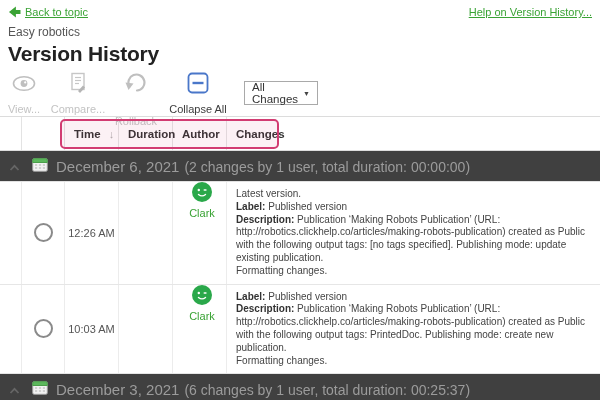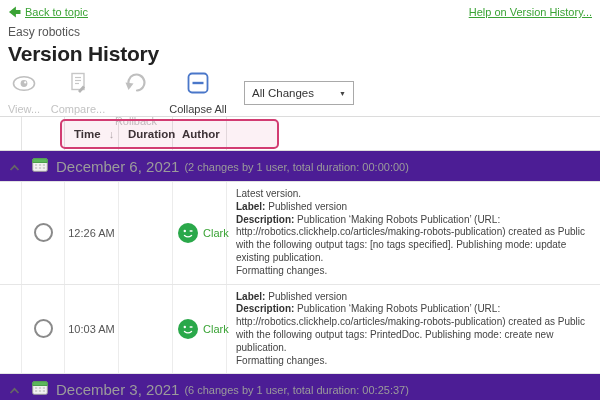--- a/index.html
+++ b/index.html
@@ -16,46 +16,46 @@
   
   .toolbar{display:flex;align-items:flex-start;padding:5px 0 0 4px;height:41px;}
   .tb-btn{display:flex;flex-direction:column;align-items:center;font-size:11px;cursor:pointer;margin-right:6px;}
   .tb-btn .ic{height:24px;display:flex;align-items:center;justify-content:center;}
   .tb-btn .lbl{margin-top:8px;white-space:nowrap;}
   .tb-btn.disabled .lbl{color:#c3c3c3;}
   .tb-btn.enabled .lbl{color:#3c3c3c;}
   .w-view{min-width:40px;}.w-compare{min-width:56px;text-align:center;}.w-rollback{min-width:48px;gap:12px;}
   .w-expand{min-width:58px;}.w-collapse{min-width:64px;}
   .dropdown{margin-left:8px;margin-top:10px;border:1px solid #a9a9a9;background:#fff;height:24px;
-    width:110px;display:flex;align-items:center;justify-content:space-between;padding:0 7px;box-sizing:border-box;
+    width:74px;display:flex;align-items:center;justify-content:space-between;padding:0 7px;box-sizing:border-box;
     font-size:11.5px;color:#333;cursor:pointer;}
   .dropdown .caret{font-size:7px;color:#444;}
   
   .vh-table{margin-top:4px;}
   .grid{display:grid;grid-template-columns:22px 43px 54px 54px 54px 1fr;}
   .header-row{position:relative;height:33px;border-top:1px solid #dcdcdc;border-bottom:1px solid #dcdcdc;}
   .header-row .hcell{display:flex;align-items:center;font-size:11.5px;font-weight:bold;color:#333;
     border-right:1px solid #e3e3e3;padding-left:9px;box-sizing:border-box;}
   .header-row .hcell.no-pad{padding-left:0;}
   .header-row .hcell.last{border-right:none;}
   .sort-arrow{color:#b0b0b0;font-weight:normal;font-size:11px;margin-left:8px;}
   .annotation{position:absolute;left:60px;top:2px;width:215px;height:26px;border:2px solid #d23c72;
     border-radius:5px;background:rgba(210,60,114,0.07);pointer-events:none;}
-  .group-row{height:30px;background:#4c1d95;border-bottom:1px solid #e2e2e2;display:flex;align-items:center;
+  .group-row{height:30px;background:#404040;border-bottom:1px solid #e2e2e2;display:flex;align-items:center;
     padding-left:9px;cursor:pointer;}
   .group-date{font-size:15px;color:#9b9b9b;margin-left:8px;white-space:nowrap;}
-  .group-summary{font-size:11px;color:#9b9b9b;margin-left:5px;padding-top:2px;white-space:nowrap;}
+  .group-summary{font-size:14px;color:#9b9b9b;margin-left:5px;padding-top:2px;white-space:nowrap;}
   .chevron{margin-top:1px;}
   .calendar{margin-left:12px;}
   .data-row{border-bottom:1px solid #e6e6e6;}
   .data-row .cell{border-right:1px solid #ececec;display:flex;align-items:center;justify-content:center;
     font-size:11px;color:#555;box-sizing:border-box;}
   .data-row .cell.changes{border-right:none;display:block;padding:6px 8px 6px 9px;font-size:10px;
     line-height:12.8px;color:#444;}
-  .data-row .cell.author{justify-content:flex-start;padding-left:5px;gap:5px;}
+  .data-row .cell.author{justify-content:flex-start;padding-left:5px;gap:5px;flex-direction:column;}
   .changes p{margin:0;}
   .changes .bl{font-weight:bold;color:#333;}
   .author-name{color:#3aa335;font-size:11px;}
   .radio{width:15px;height:15px;border:2px solid #8a8a8a;border-radius:50%;background:#fff;cursor:pointer;}
   .r1{min-height:88px;}.r2{min-height:74px;}
 </style>
 </head>
 <body>
 
 <div class="topbar">
@@ -127,20 +127,23 @@
     <div class="hcell no-pad"></div>
     <div class="hcell">
       <span>Time</span>
       <span class="sort-arrow">↓</span>
     </div>
     <div class="hcell">
       <span>Duration</span>
     </div>
     <div class="hcell">
       <span>Author</span>
+    </div>
+    <div class="hcell last">
+      <span>Changes</span>
     </div>
     <div class="annotation"></div>
   </div>
 
   <div class="group-row">
     <span class="chevron">
       <svg width="11" height="8" viewBox="0 0 11 8">
           <path d="M1.5 6 L5.5 1.8 L9.5 6" fill="none" stroke="#666" stroke-width="1.7"></path>
         </svg>
     </span>

